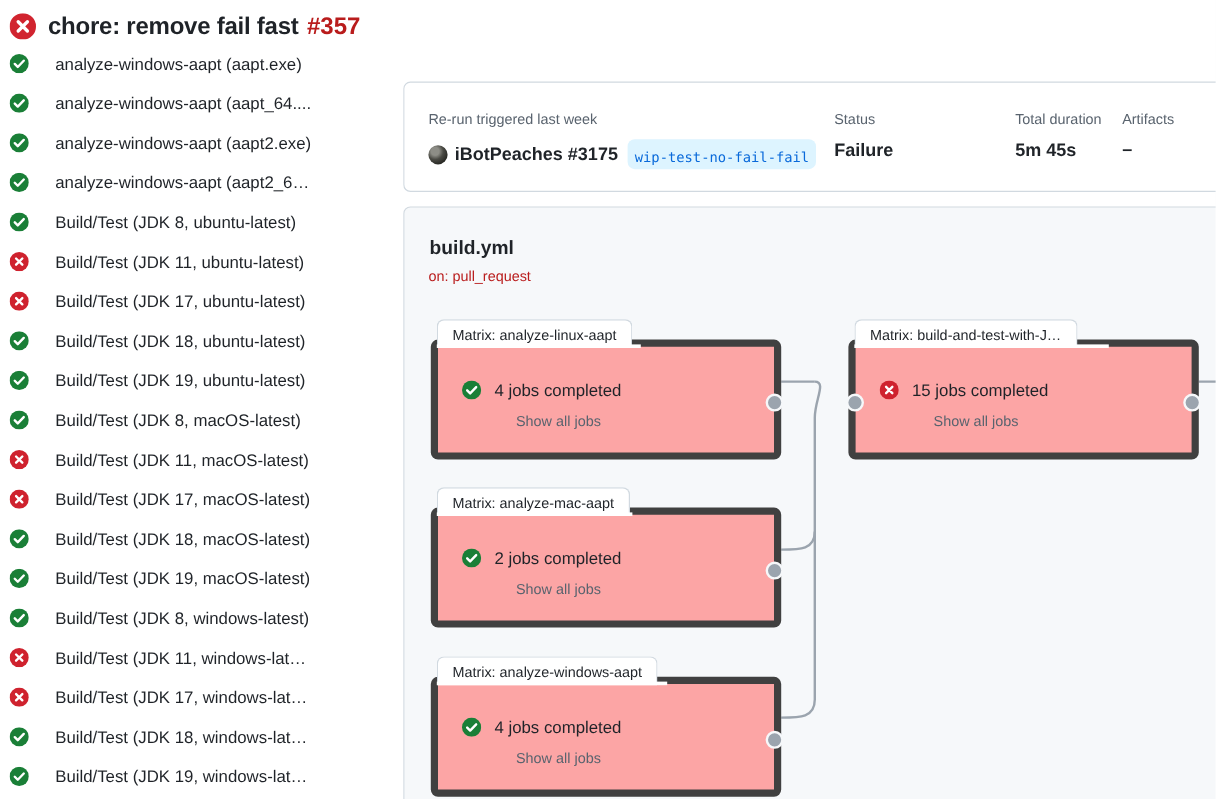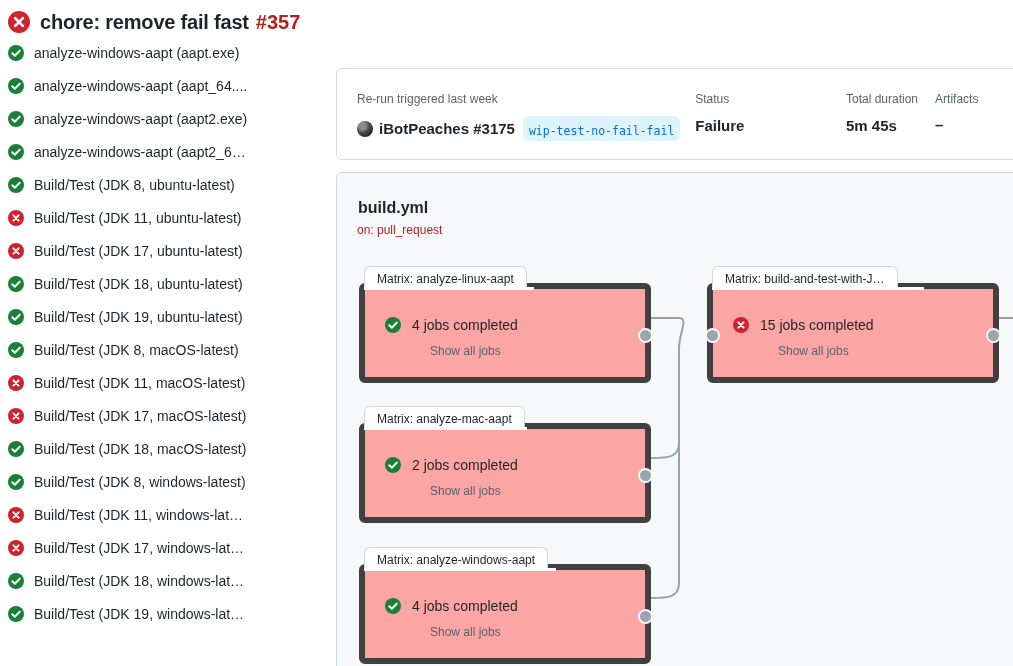--- a/index.html
+++ b/index.html
@@ -35,21 +35,21 @@
     position: absolute; left: 0; top: 36px; width: 336px; height: 630px;
     background: #ffffff; overflow: hidden; z-index: 20;
   }
   .job-row {
     display: flex; align-items: center; height: 33px;
     padding-left: 8px; white-space: nowrap;
   }
   .job-row .si { width: 16px; height: 16px; flex: 0 0 16px; margin-right: 10px; display:block; }
   .job-label {
     font-size: 14px; color: #1f2328; overflow: hidden;
-    text-overflow: clip; white-space: nowrap;
+    text-overflow: clip; white-space: nowrap; margin-left: 12px;
   }
 
   
   #content { position: absolute; left: 336px; top: 0; width: 667px; height: 666px; }
 
   
   #summary-card {
     position: absolute; left: 0px; top: 68px; width: 690px; height: 92px;
     background: #ffffff; border: 1px solid #d1d9e0; border-radius: 6px;
   }
@@ -227,20 +227,27 @@
           <circle cx="8" cy="8" r="8" fill="#1a7f37"></circle>
           <path d="M4.3 8.3 L6.8 10.8 L11.8 5.6" fill="none" stroke-linejoin="round" stroke="#ffffff" stroke-width="2" stroke-linecap="round"></path>
         </svg>
         <span class="job-label">Build/Test (JDK 18, macOS-latest)</span>
       </div>
       <div class="job-row">
         <svg class="si" viewBox="0 0 16 16">
           <circle cx="8" cy="8" r="8" fill="#1a7f37"></circle>
           <path d="M4.3 8.3 L6.8 10.8 L11.8 5.6" fill="none" stroke-linejoin="round" stroke="#ffffff" stroke-width="2" stroke-linecap="round"></path>
         </svg>
+        <span class="job-label">Build/Test (JDK 19, macOS-latest)</span>
+      </div>
+      <div class="job-row">
+        <svg class="si" viewBox="0 0 16 16">
+          <circle cx="8" cy="8" r="8" fill="#1a7f37"></circle>
+          <path d="M4.3 8.3 L6.8 10.8 L11.8 5.6" fill="none" stroke-linejoin="round" stroke="#ffffff" stroke-width="2" stroke-linecap="round"></path>
+        </svg>
         <span class="job-label">Build/Test (JDK 8, windows-latest)</span>
       </div>
       <div class="job-row">
         <svg class="si" viewBox="0 0 16 16">
           <circle cx="8" cy="8" r="8" fill="#cf222e"></circle>
           <path d="M5.4 5.4 L10.6 10.6 M10.6 5.4 L5.4 10.6" fill="none" stroke="#ffffff" stroke-width="2" stroke-linecap="round"></path>
         </svg>
         <span class="job-label">Build/Test (JDK 11, windows-lat…</span>
       </div>
       <div class="job-row">

